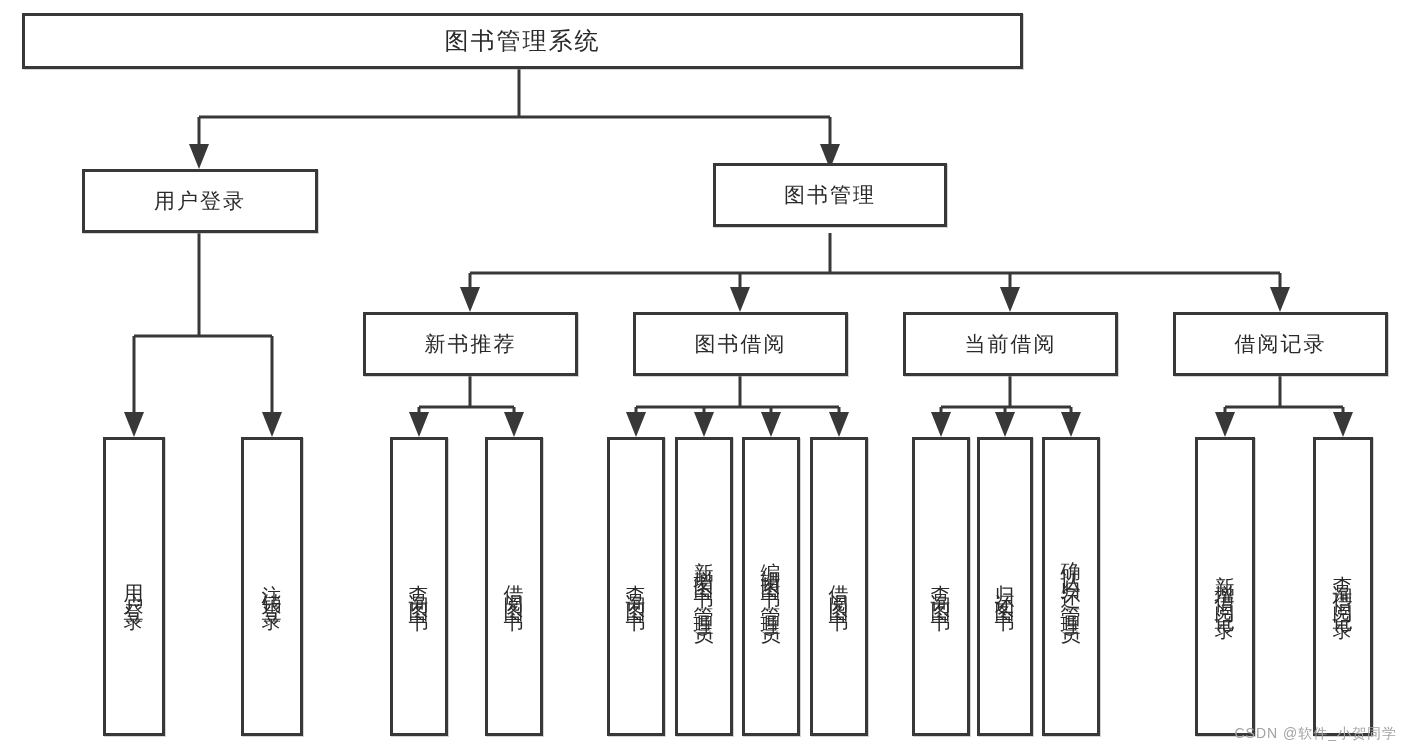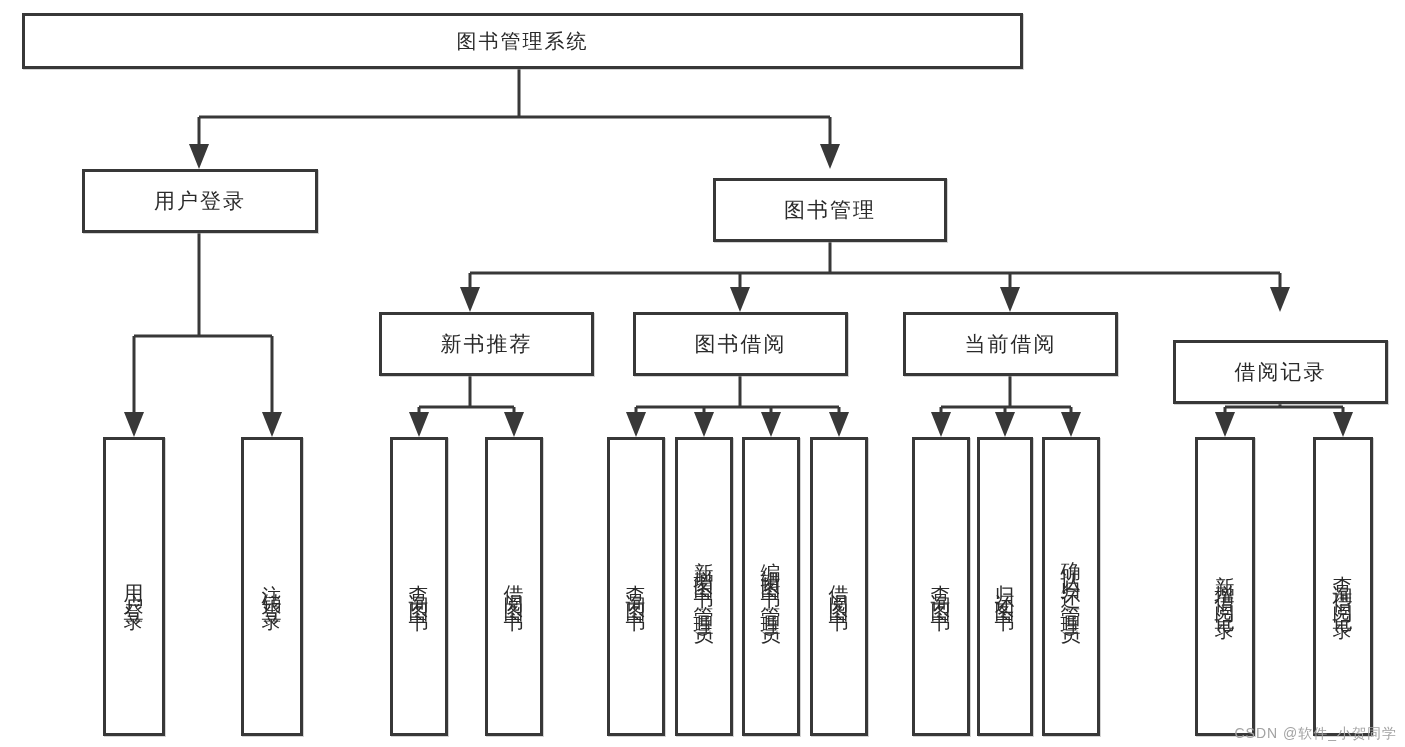--- a/index.html
+++ b/index.html
@@ -32,21 +32,21 @@
     align-items: center;
     justify-content: center;
     color: #2a2a2a;
   }
   .node.h span {
     font-size: 21px;
     letter-spacing: 2px;
     white-space: nowrap;
   }
   .node.root span {
-    font-size: 20px;
+    font-size: 24px;
     letter-spacing: 2px;
   }
   .node.v span {
     writing-mode: vertical-rl;
     text-orientation: mixed;
     font-size: 20px;
     letter-spacing: 9px;
     line-height: 1;
     white-space: nowrap;
   }
@@ -105,34 +105,34 @@
     </g>
   </svg>
 
   <div class="node h root" style="left:22px; top:13px; width:1001px; height:56px;">
     <span>图书管理系统</span>
   </div>
 
   <div class="node h" style="left:82px; top:169px; width:236px; height:64px;">
     <span>用户登录</span>
   </div>
-  <div class="node h" style="left:713px; top:178px; width:234px; height:64px;">
+  <div class="node h" style="left:713px; top:163px; width:234px; height:64px;">
     <span>图书管理</span>
   </div>
 
-  <div class="node h" style="left:363px; top:312px; width:215px; height:64px;margin-left:16px;">
+  <div class="node h" style="left:363px; top:312px; width:215px; height:64px;">
     <span>新书推荐</span>
   </div>
   <div class="node h" style="left:633px; top:312px; width:215px; height:64px;">
     <span>图书借阅</span>
   </div>
   <div class="node h" style="left:903px; top:312px; width:215px; height:64px;font-family:Liberation Mono, monospace;">
     <span>当前借阅</span>
   </div>
-  <div class="node h" style="left:1173px; top:312px; width:215px; height:64px;margin-top:28px;">
+  <div class="node h" style="left:1173px; top:312px; width:215px; height:64px;">
     <span>借阅记录</span>
   </div>
 
   <div class="node v" style="left:103px; top:437px; width:62px; height:299px;">
     <span>用户登录</span>
   </div>
   <div class="node v" style="left:241px; top:437px; width:62px; height:299px;">
     <span>注销登录</span>
   </div>
 

